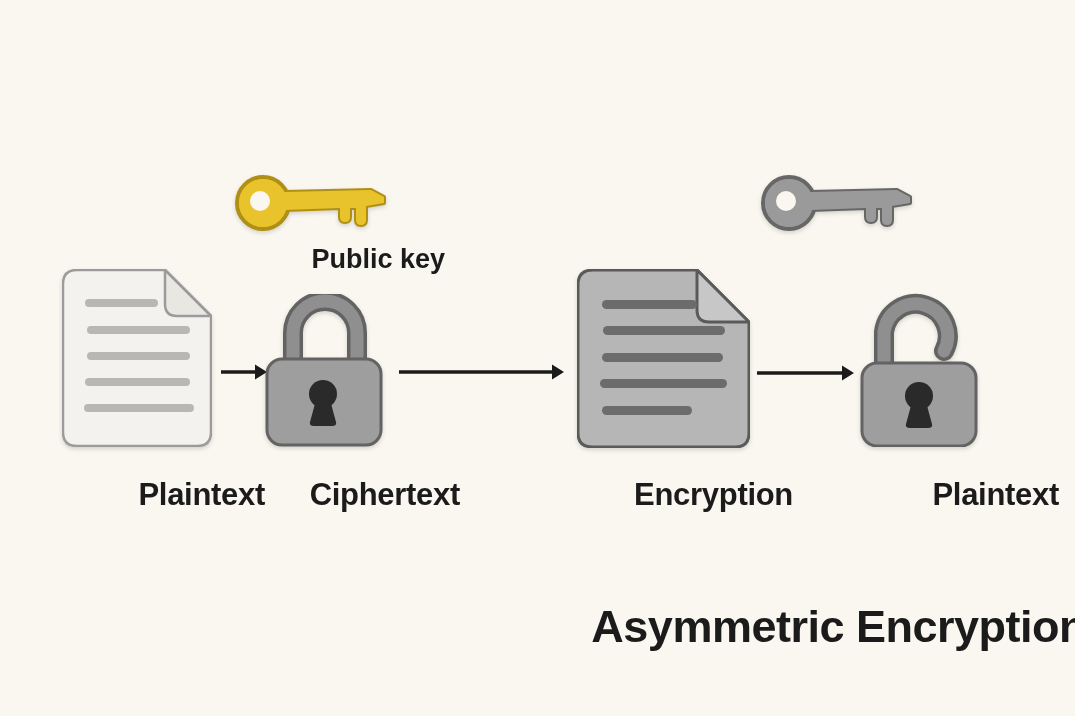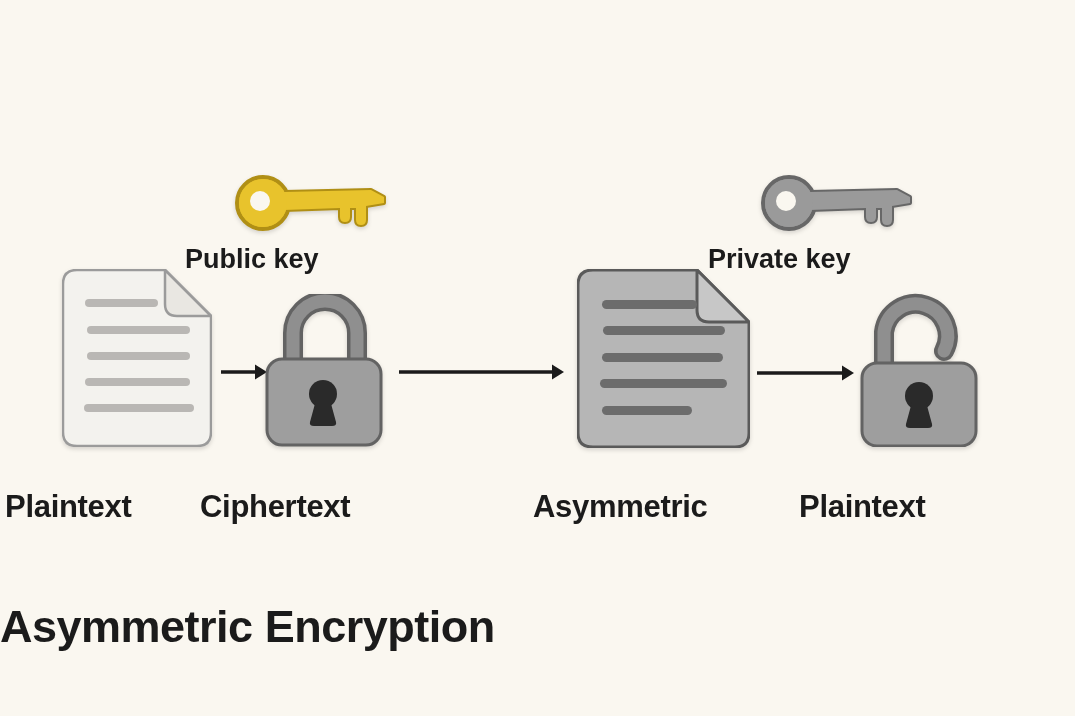--- a/index.html
+++ b/index.html
@@ -9,25 +9,25 @@
     height: 716px;
     background: var(--background, #faf7f0);
     font-family: "Liberation Sans", sans-serif;
     overflow: hidden;
   }
   .abs { position: absolute; }
   .icon { filter: drop-shadow(0 2px 2px rgba(0,0,0,0.15)); }
   .lbl {
     position: absolute;
     color: var(--text, #1b1b1b);
-    text-align: left;
+    text-align: right;
     white-space: nowrap;
   }
   .key-label  { font-size: 27px; font-weight: 700; top: 244px; width: 260px; }
-  .node-label { font-size: 31px; font-weight: 700; top: 489px; width: 260px; letter-spacing: -0.3px; }
+  .node-label { font-size: 31px; font-weight: 700; top: 477px; width: 260px; letter-spacing: -0.3px; }
   .title {
     top: 601px; left: 0; width: 1086px;
     font-size: 45px; font-weight: 700; letter-spacing: -0.5px;
   }
   
   .pub-key-stroke  { fill: var(--public-key-fill);  stroke: var(--public-key-outline);  stroke-width: 4; stroke-linejoin: round; }
   .pub-key-fill    { fill: var(--public-key-fill); }
   .priv-key-stroke { fill: var(--private-key-fill); stroke: var(--private-key-outline); stroke-width: 4; stroke-linejoin: round; }
   .priv-key-fill   { fill: var(--private-key-fill); }
   .key-hole { fill: var(--background); }
@@ -61,21 +61,20 @@
   </svg>
   <div class="lbl key-label" style="left:185px">Public key</div>
 
   <svg class="abs icon" style="left:760px; top:171px" width="152" height="64" viewBox="0 0 152 64">
     <path class="priv-key-stroke" d="M50 21 L137 19 L150 26 L150 32 L132 35 L132 49 Q132 54 127 54 Q122 54 122 49 L122 37 L116 37 L116 46 Q116 51 111 51 Q106 51 106 46 L106 37 L50 39 Z"></path>
     <circle class="priv-key-stroke" cx="29" cy="32" r="26"></circle>
     <path class="priv-key-fill" d="M50 21 L137 19 L150 26 L150 32 L132 35 L132 49 Q132 54 127 54 Q122 54 122 49 L122 37 L116 37 L116 46 Q116 51 111 51 Q106 51 106 46 L106 37 L50 39 Z"></path>
     <circle class="priv-key-fill" cx="29" cy="32" r="24"></circle>
     <circle class="key-hole" cx="26" cy="30" r="10"></circle>
   </svg>
-  <div class="lbl key-label" style="left:708px">Private key</div>
 
   <svg class="abs icon" style="left:62px; top:269px" width="150" height="178" viewBox="0 0 150 178">
     <path class="pt-page" d="M15 1 H103 L149 47 V163 Q149 177 135 177 H15 Q1 177 1 163 V15 Q1 1 15 1 Z"></path>
     <path class="pt-fold" d="M103 1 V35 Q103 47 115 47 H149 Z"></path>
     <rect class="pt-line" x="23" y="30" width="73" height="8" rx="4"></rect>
     <rect class="pt-line" x="25" y="57" width="103" height="8" rx="4"></rect>
     <rect class="pt-line" x="25" y="83" width="103" height="8" rx="4"></rect>
     <rect class="pt-line" x="23" y="109" width="105" height="8" rx="4"></rect>
     <rect class="pt-line" x="22" y="135" width="110" height="8" rx="4"></rect>
   </svg>
@@ -102,21 +101,21 @@
 
   <svg class="abs icon" style="left:577px; top:269px" width="173" height="179" viewBox="0 0 173 179">
     <path class="ct-page" d="M16 1 H120 L172 53 V164 Q172 178 158 178 H16 Q1 178 1 164 V16 Q1 1 16 1 Z"></path>
     <path class="ct-fold" d="M120 1 V41 Q120 53 132 53 H172 Z"></path>
     <rect class="ct-line" x="25" y="31" width="95" height="9" rx="4.5"></rect>
     <rect class="ct-line" x="26" y="57" width="122" height="9" rx="4.5"></rect>
     <rect class="ct-line" x="25" y="84" width="121" height="9" rx="4.5"></rect>
     <rect class="ct-line" x="23" y="110" width="127" height="9" rx="4.5"></rect>
     <rect class="ct-line" x="25" y="137" width="90" height="9" rx="4.5"></rect>
   </svg>
-  <div class="lbl node-label" style="left:533px">Asymmetric</div>
+  <div class="lbl node-label" style="left:533px">Encryption</div>
 
   <svg class="abs" style="left:756px; top:362px" width="100" height="22" viewBox="0 0 100 22">
     <path class="arrow-line" d="M1 11 H87"></path>
     <polygon class="arrow-head" points="86,3.5 98,11 86,18.5"></polygon>
   </svg>
 
   <svg class="abs icon" style="left:855px; top:292px" width="124" height="155" viewBox="0 0 124 155">
     <path class="shackle-outer" d="M29 78 V40 A32 32 0 1 1 89 59"></path>
     <path class="shackle-inner" d="M29 78 V40 A32 32 0 1 1 89 59"></path>
     <rect class="lock-body" x="7" y="71" width="114" height="83" rx="15"></rect>

